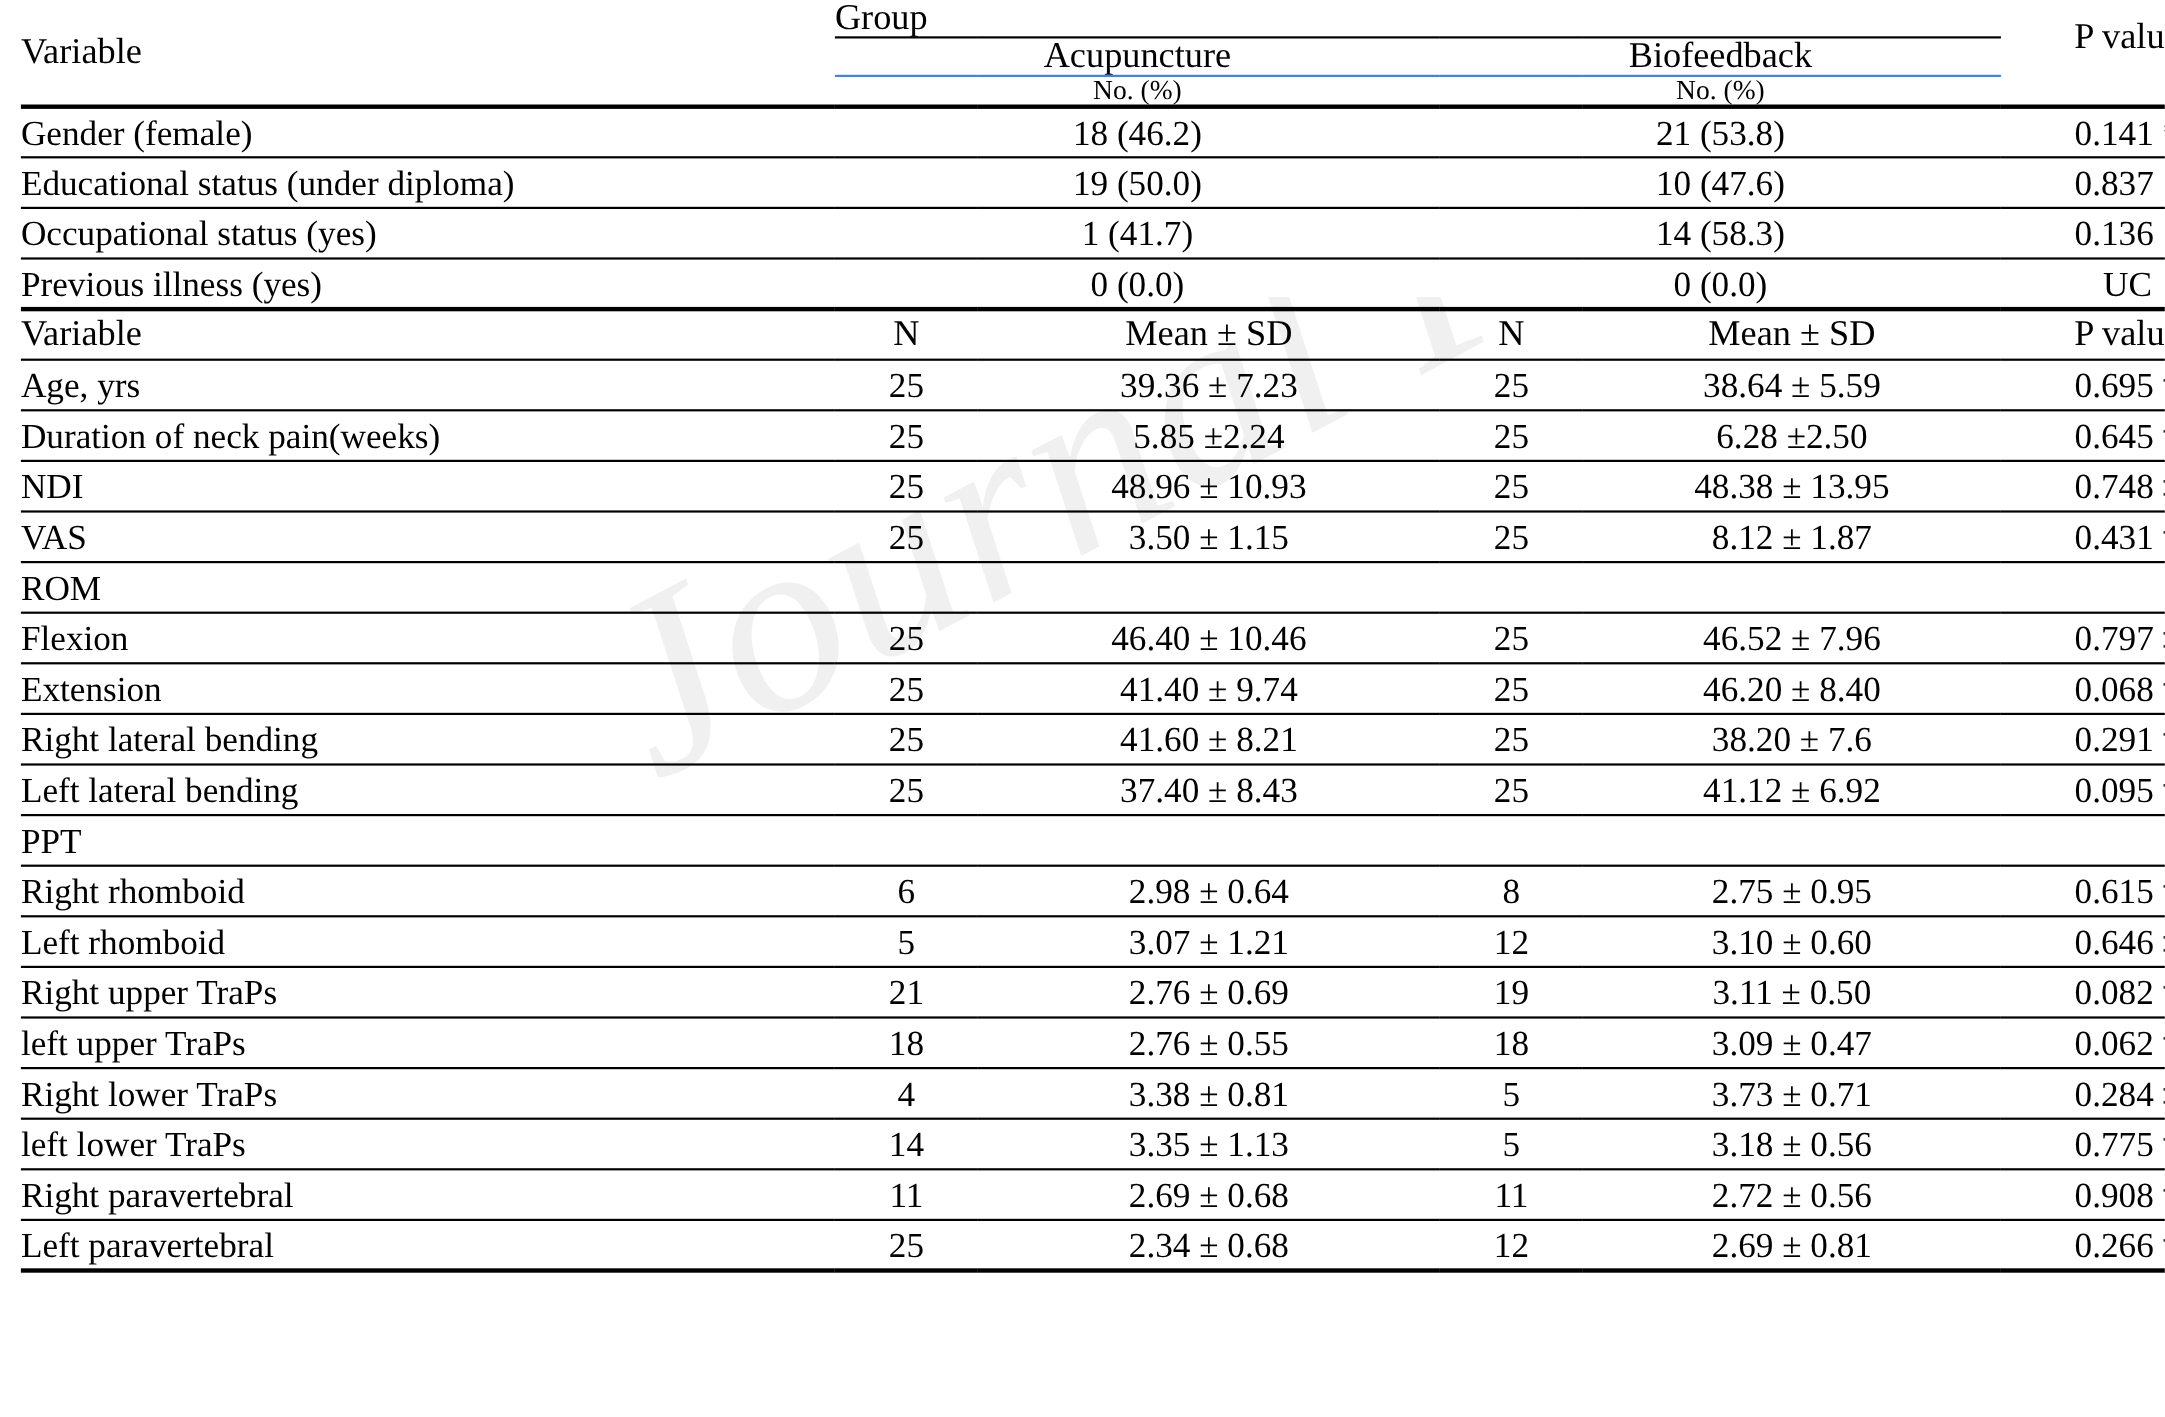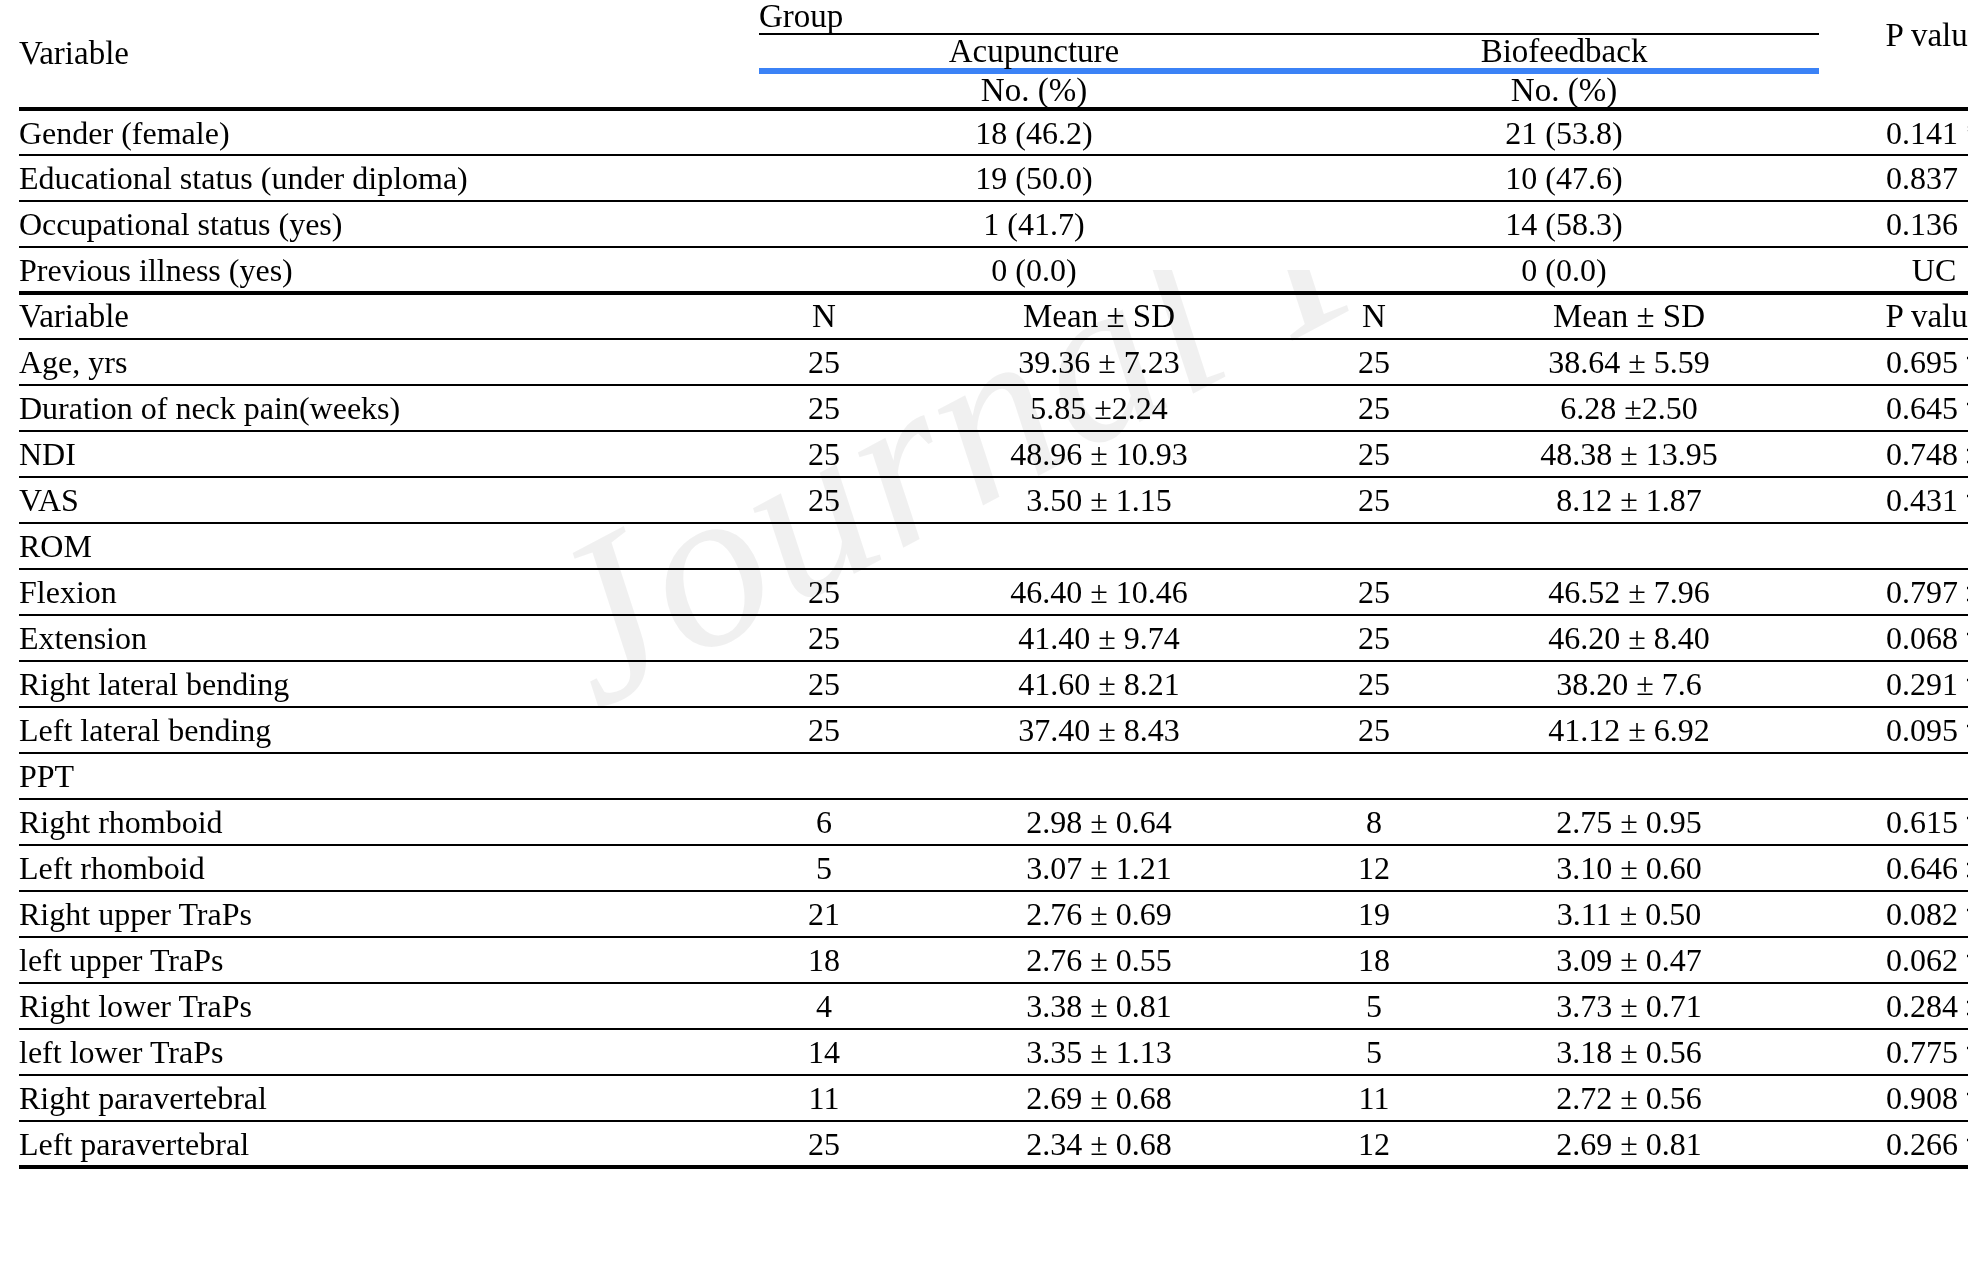--- a/index.html
+++ b/index.html
@@ -100,26 +100,26 @@
   }
   .hdr-pvalue {
     font-weight: bold;
     font-size: 33px;
     text-align: center;
   }
   .hdr-sub {
     font-weight: bold;
     font-size: 33px;
     text-align: center;
-    border-bottom: 6px solid #3b82f6;
+    border-bottom: 2px solid #3b82f6;
     padding: 6px 0 4px 0;
   }
   .hdr-sub2 {
     font-weight: bold;
-    font-size: 33px;
+    font-size: 25px;
     text-align: center;
     padding: 6px 0 4px 0;
   }
 
   .data-cell {
     text-align: center;
     font-size: 32px;
   }
   .var-cell {
     text-align: left;

